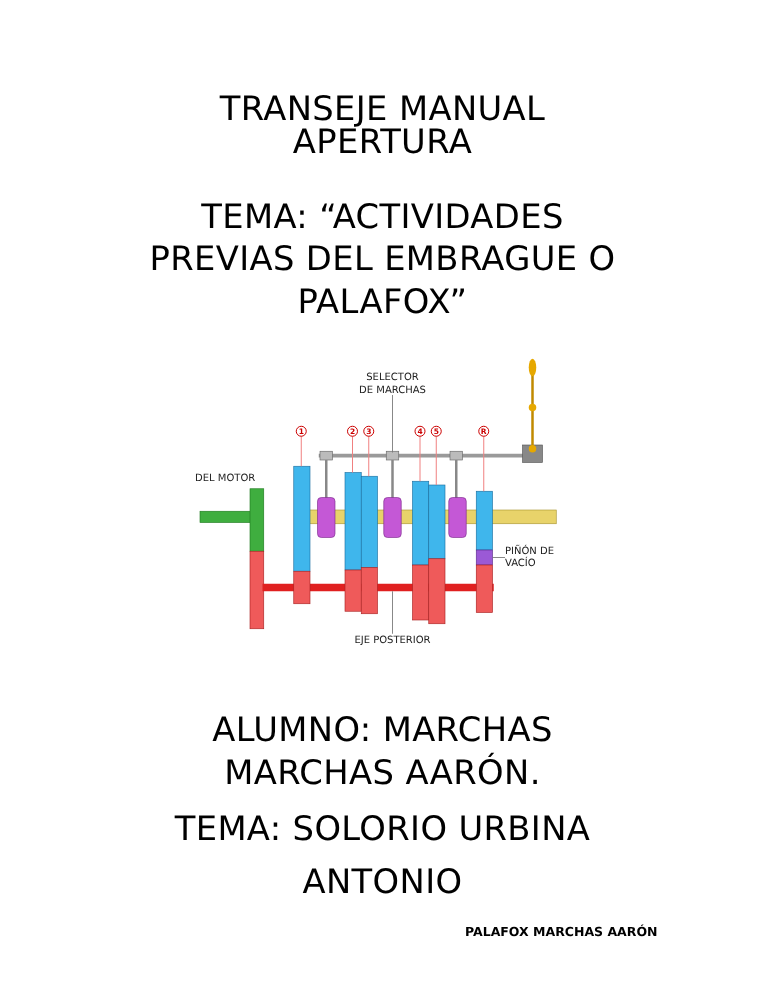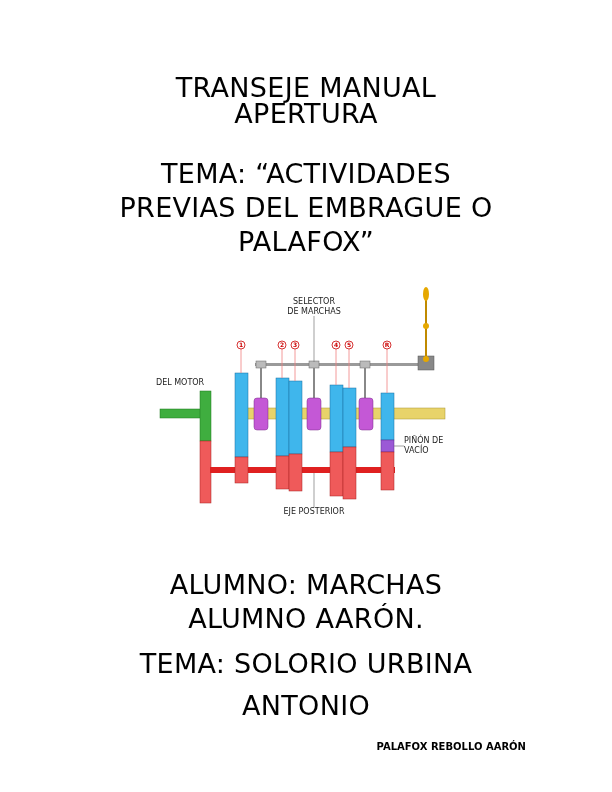--- a/index.html
+++ b/index.html
@@ -97,17 +97,17 @@
     <text class="lbl" x="164" y="22" text-anchor="middle">SELECTOR</text>
     <text class="lbl" x="164" y="32" text-anchor="middle">DE MARCHAS</text>
     <text class="lbl" x="6" y="103">DEL MOTOR</text>
     <text class="lbl" x="254" y="161">PIÑÓN DE</text>
     <text class="lbl" x="254" y="171">VACÍO</text>
     <text class="lbl" x="164" y="232" text-anchor="middle">EJE POSTERIOR</text>
   </svg>
 </div>
 
 <div class="line" style="top:569px">ALUMNO: MARCHAS</div>
-<div class="line" style="top:603px">ALUMNO AARÓN.</div>
+<div class="line" style="top:603px">MARCHAS AARÓN.</div>
 <div class="line" style="top:648px">TEMA: SOLORIO URBINA</div>
 <div class="line" style="top:690px">ANTONIO</div>
 
-<div class="footer">PALAFOX REBOLLO AARÓN</div>
+<div class="footer">PALAFOX MARCHAS AARÓN</div>
 
 </body></html>

